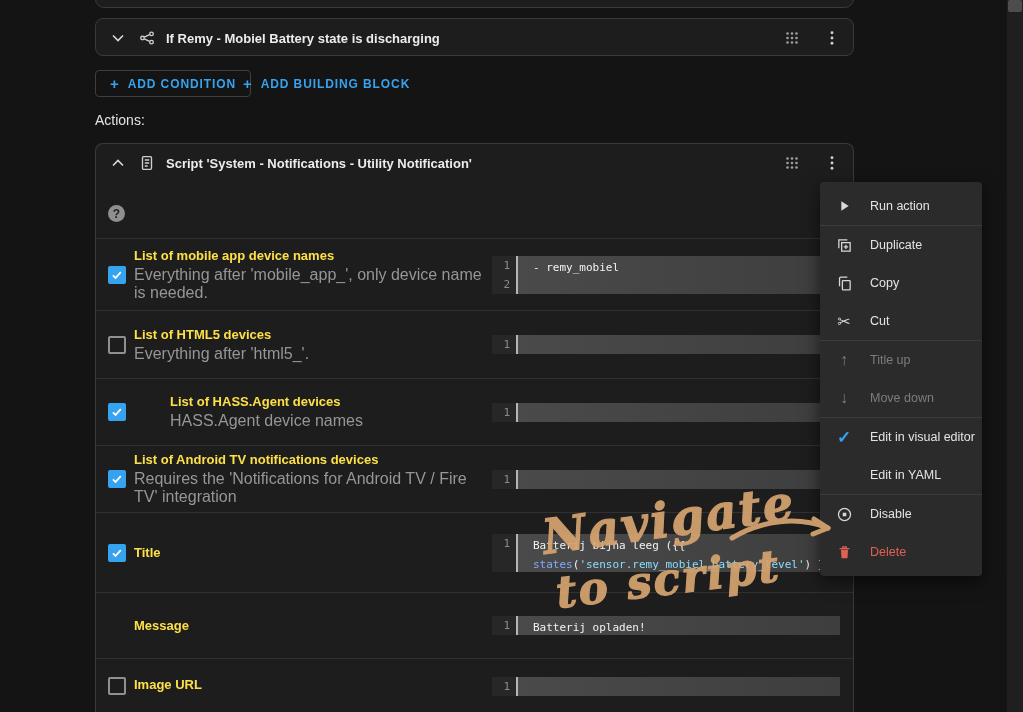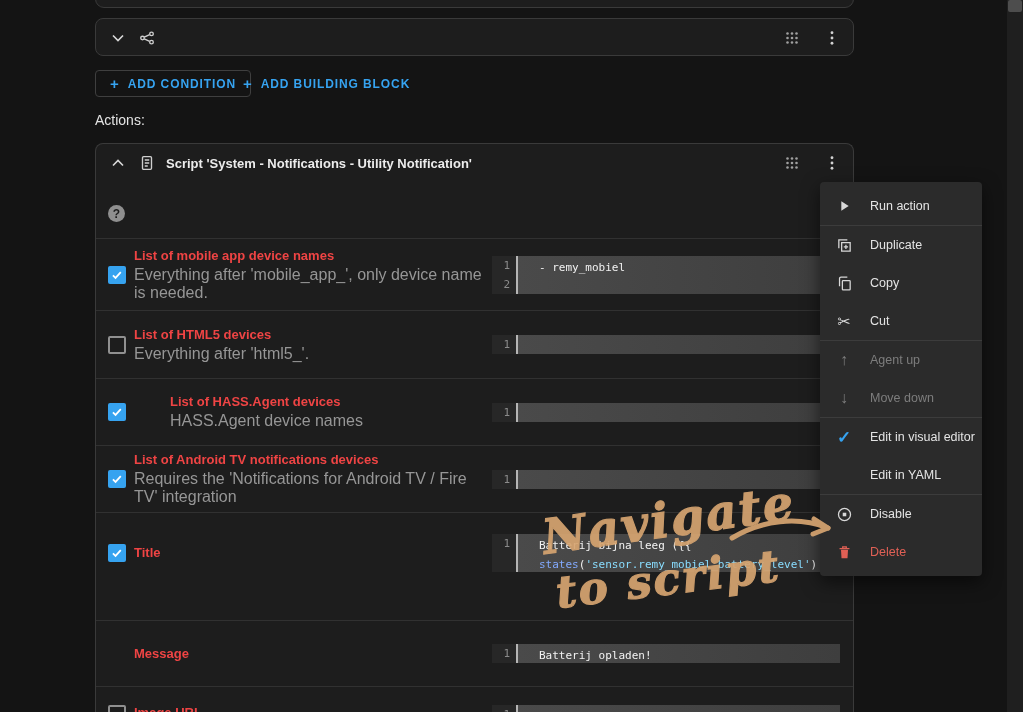--- a/index.html
+++ b/index.html
@@ -26,30 +26,30 @@
   
   .row{display:flex;align-items:center;border-top:1px solid #313131;padding:0 13px 0 12px;box-sizing:border-box;}
   .chk{width:18px;height:18px;border-radius:2px;box-sizing:border-box;flex:0 0 18px;
        display:flex;align-items:center;justify-content:center;margin-right:8px;cursor:pointer;}
   .chk[data-state="checked"]{background:var(--accent,#36a3f0);}
   .chk[data-state="unchecked"]{border:2px solid #909090;}
   .chk[data-state="none"]{visibility:hidden;}
   .chk svg{display:none;width:14px;height:14px;}
   .chk[data-state="checked"] svg{display:block;}
   .lblk{display:flex;flex-direction:column;gap:3px;min-width:0;}
-  .lbl{font-size:13px;font-weight:600;color:#ef4444;}
+  .lbl{font-size:13px;font-weight:600;color:#fde047;}
   .sub{font-size:16px;color:#969696;}
   .sub:empty{display:none;}
   
   .editor{margin-left:auto;width:348px;background:#272727;flex:0 0 348px;cursor:text;}
   .ln{display:flex;height:19px;}
   .num{width:24px;flex:0 0 24px;text-align:right;padding-right:6px;box-sizing:border-box;
        font-family:"DejaVu Sans Mono",monospace;font-size:11px;color:#8b8b8b;line-height:19px;}
   .lc{flex:1;border-left:2px solid #b5b5b5;background:linear-gradient(90deg,#4a4a4a,#3e3e3e);
-      padding-left:21px;line-height:19px;overflow:hidden;white-space:nowrap;}
+      padding-left:15px;line-height:19px;overflow:hidden;white-space:nowrap;}
   .code{font-family:"DejaVu Sans Mono",monospace;font-size:11px;color:#f2f2f2;}
   .cm-kw{color:var(--code-kw,#82aaff);}
   .cm-str{color:var(--code-str,#89ddff);}
   
   .menu{left:820px;top:182px;width:162px;background:#2b2b2b;border-radius:4px;z-index:20;
         box-shadow:0 6px 18px rgba(0,0,0,.55);padding:5px 0;}
   .mi{display:flex;align-items:center;height:38px;padding:0 14px;gap:16px;font-size:12.5px;
       color:#e4e4e4;cursor:pointer;white-space:nowrap;}
   .mi .mic{width:20px;flex:0 0 20px;display:flex;align-items:center;justify-content:center;color:#d8d8d8;}
   .mi.disabled{color:#7d7d7d;}
@@ -80,20 +80,21 @@
         </svg>
     </span>
     <span class="ic">
       <svg width="18" height="18" viewBox="0 0 24 24" fill="none" stroke="#cfcfcf" stroke-width="1.8">
         <circle cx="6" cy="12" r="2.4"></circle>
           <circle cx="18" cy="6.5" r="2.4"></circle>
           <circle cx="18" cy="17.5" r="2.4"></circle>
         <path d="M8.3 10.8l7.2-3.4M8.3 13.2l7.2 3.4"></path>
       </svg>
     </span>
+    <span class="cardtitle">If Remy - Mobiel Battery state is discharging</span>
     <span class="spacer"></span>
     <span class="ic">
       <svg width="14" height="14" viewBox="0 0 14 14" fill="#a0a0a0">
         <circle cx="2.5" cy="2.5" r="1.3"></circle>
           <circle cx="7" cy="2.5" r="1.3"></circle>
           <circle cx="11.5" cy="2.5" r="1.3"></circle>
         <circle cx="2.5" cy="7" r="1.3"></circle>
           <circle cx="7" cy="7" r="1.3"></circle>
           <circle cx="11.5" cy="7" r="1.3"></circle>
         <circle cx="2.5" cy="11.5" r="1.3"></circle>
@@ -253,21 +254,21 @@
             <span class="num">1</span>
             <span class="lc"><span class="code">Batterij bijna leeg ({{</span></span>
           </div>
         <div class="ln">
             <span class="num"></span>
             <span class="lc"><span class="code"><span class="cm-kw">states</span><span>(</span><span class="cm-str">'sensor.remy_mobiel_battery_level'</span><span>) }}%)</span></span></span>
           </div>
       </div>
     </div>
 
-    <div class="row" style="height:66px;margin-top:28px;">
+    <div class="row" style="height:66px;">
       <span class="chk" data-state="none">
         
       </span>
       <div class="lblk">
         <div class="lbl">Message</div>
 
       </div>
       <div class="editor">
         <div class="ln">
             <span class="num">1</span>
@@ -324,21 +325,21 @@
     </span>
     <span>Copy</span>
   </div>
   <div class="mi">
     <span class="mic glyph">✂</span>
     <span>Cut</span>
   </div>
   <div class="mdiv"></div>
   <div class="mi disabled">
     <span class="mic glyph">↑</span>
-    <span>Agent up</span>
+    <span>Title up</span>
   </div>
   <div class="mi disabled">
     <span class="mic glyph">↓</span>
     <span>Move down</span>
   </div>
   <div class="mdiv"></div>
   <div class="mi">
     <span class="mic accent">✓</span>
     <span>Edit in visual editor</span>
   </div>

